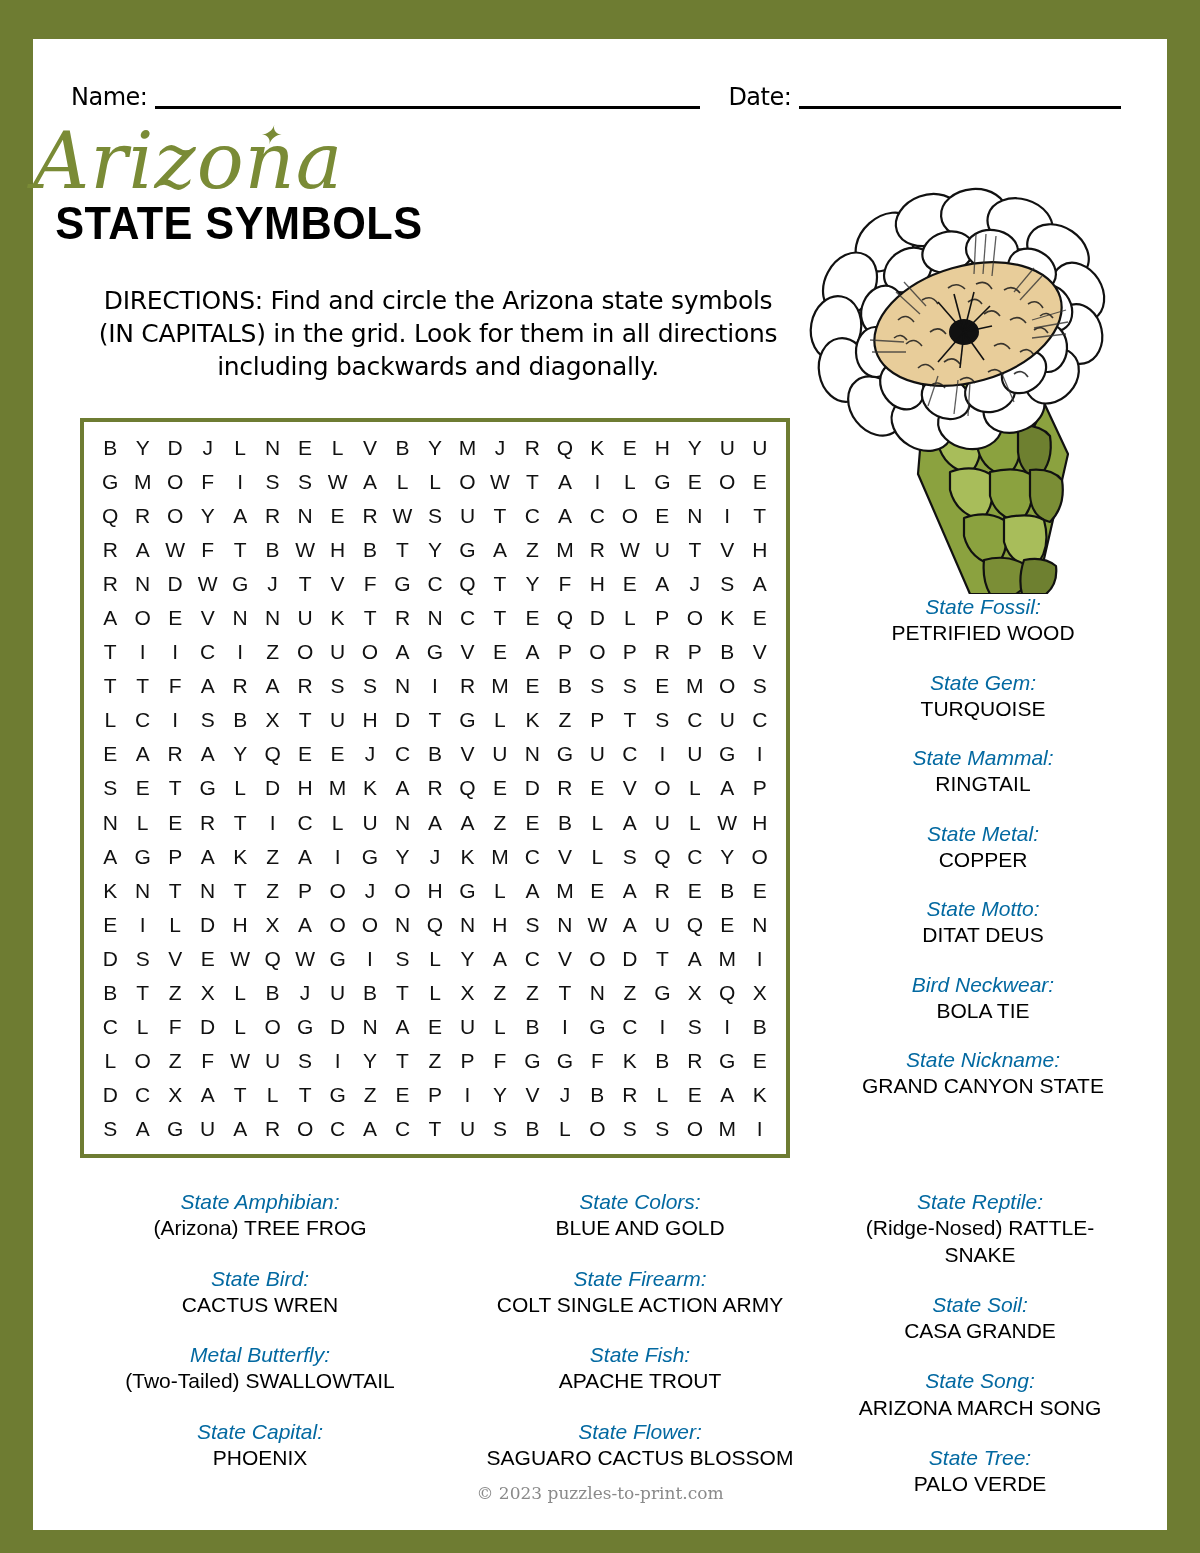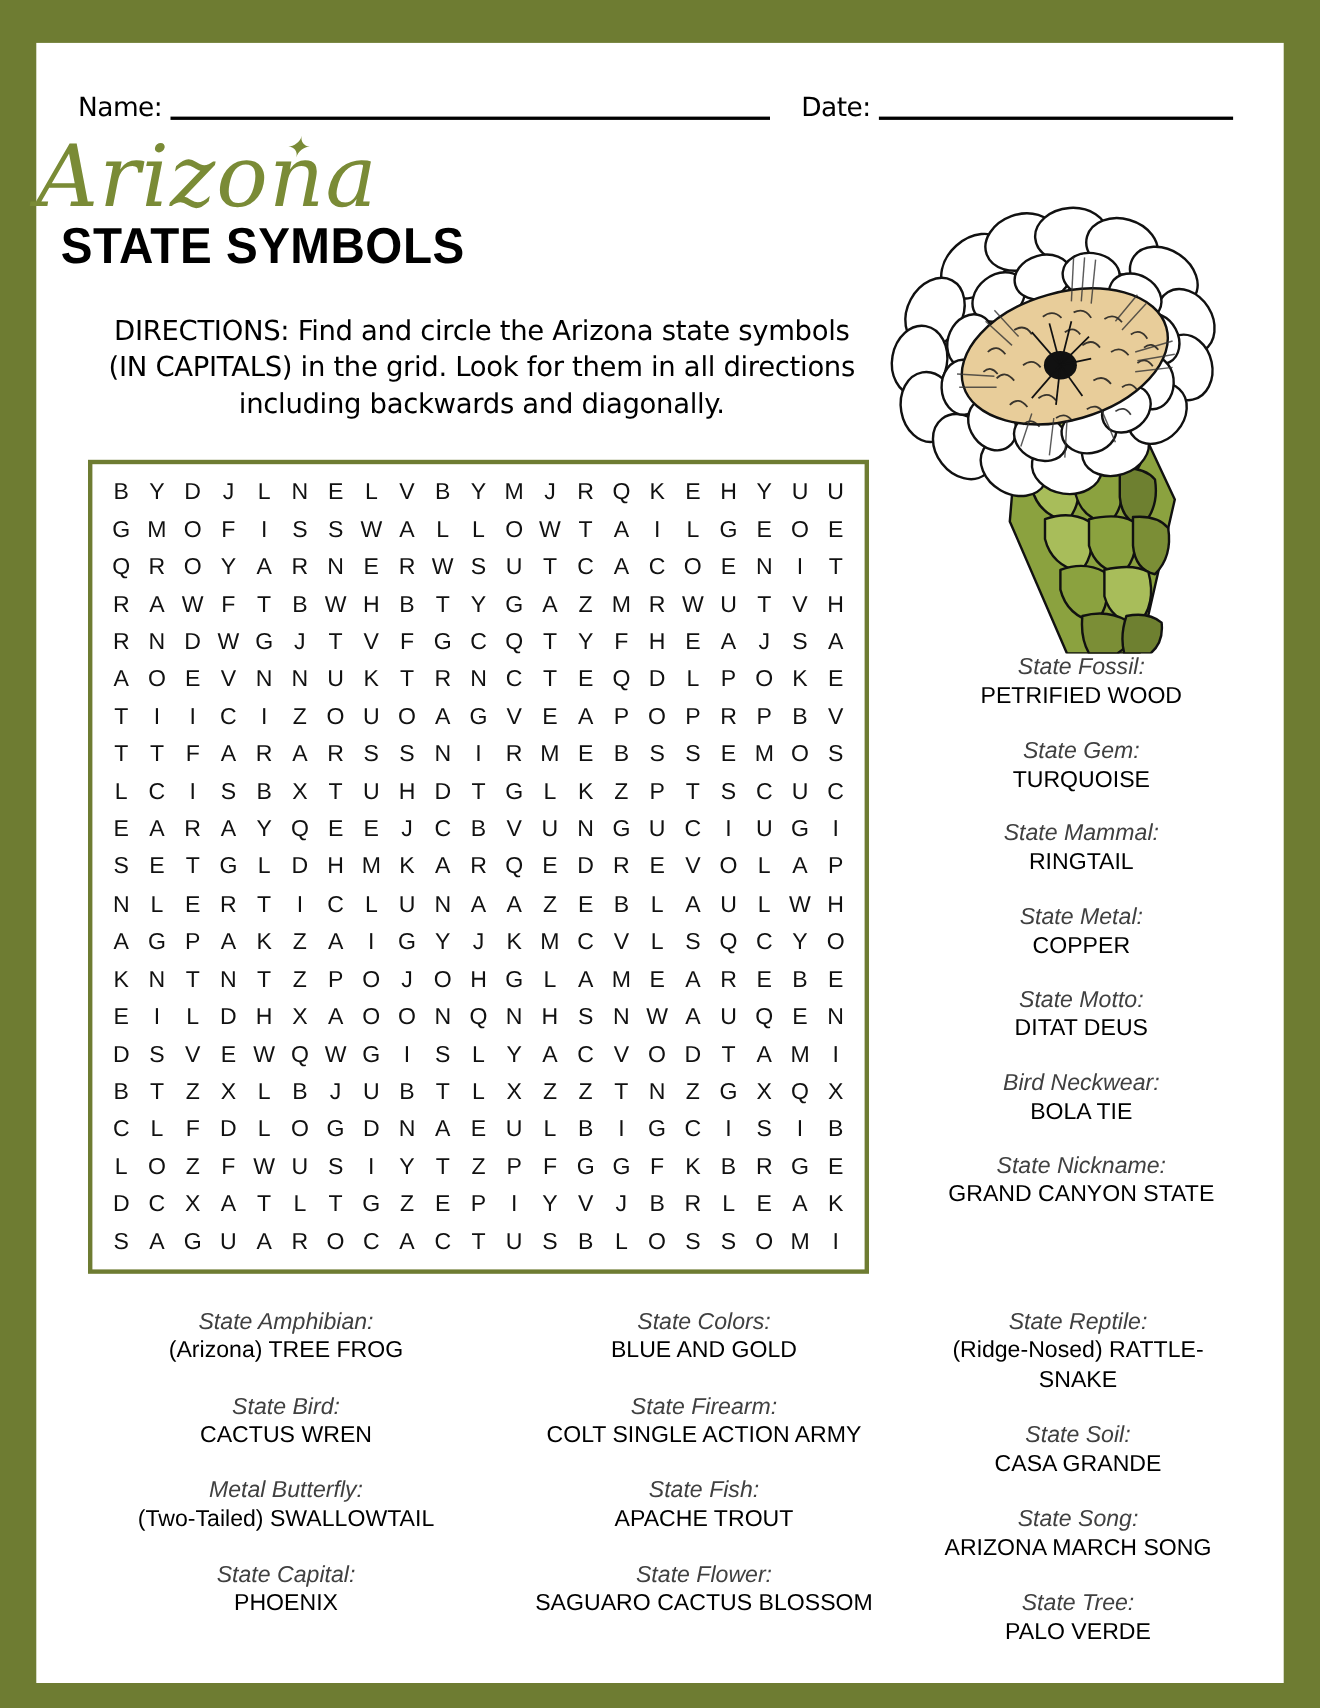--- a/index.html
+++ b/index.html
@@ -140,21 +140,21 @@
 
   
   .sym-item {
     text-align: center;
     margin-bottom: 18px;
   }
   .sym-label {
     font-family: "Liberation Sans", sans-serif;
     font-style: italic;
     font-size: 21px;
-    color: #404040;
+    color: #0369a1;
     display: block;
     line-height: 1.25;
   }
   .sym-value {
     font-family: Liberation Sans, sans-serif;
     font-size: 21px;
     color: #000;
     display: block;
     line-height: 1.25;
   }
@@ -858,13 +858,14 @@
           <span class="sym-label">State Song:</span>
           <span class="sym-value">ARIZONA MARCH SONG</span>
         </div>
         <div class="sym-item">
           <span class="sym-label">State Tree:</span>
           <span class="sym-value">PALO VERDE</span>
         </div>
       </div>
   </div>
 
+  <div class="footer">© 2023 puzzles-to-print.com</div>
 </div>
 
 </body></html>

